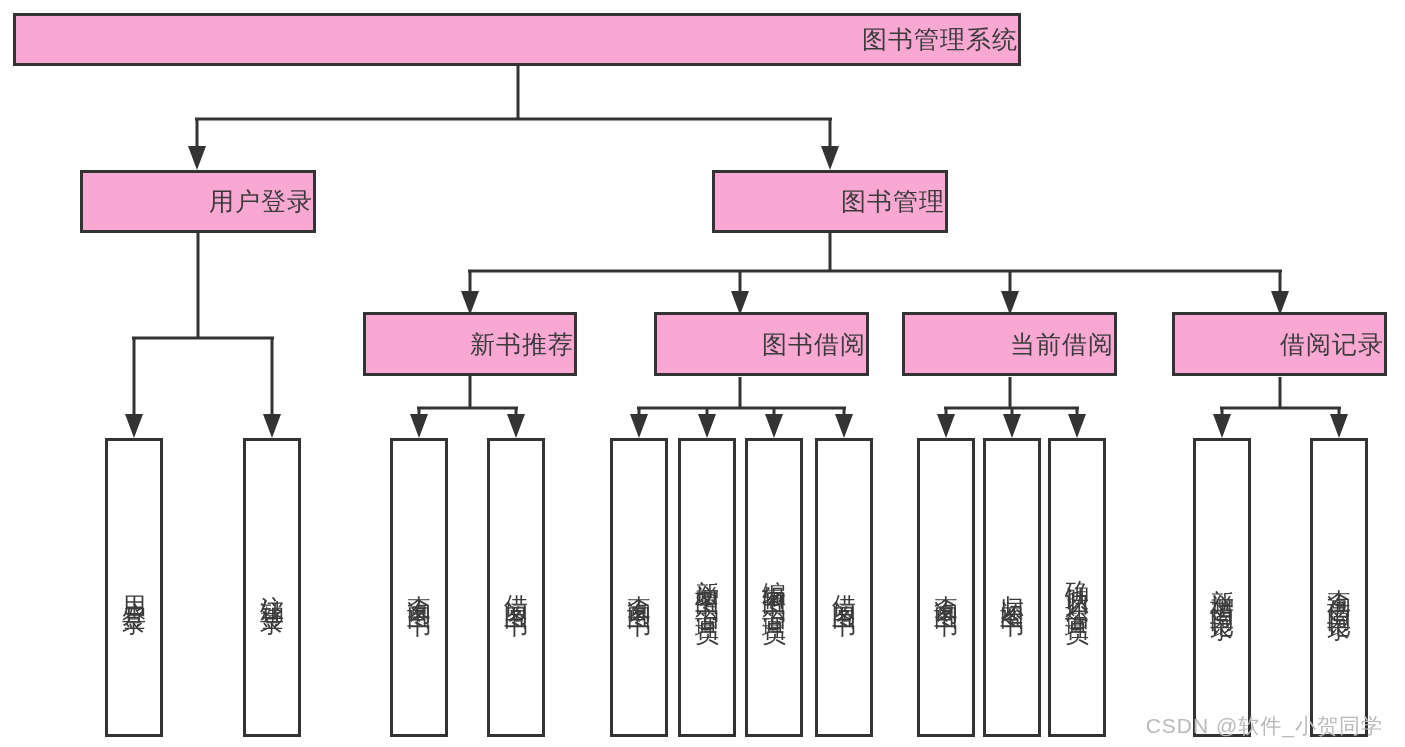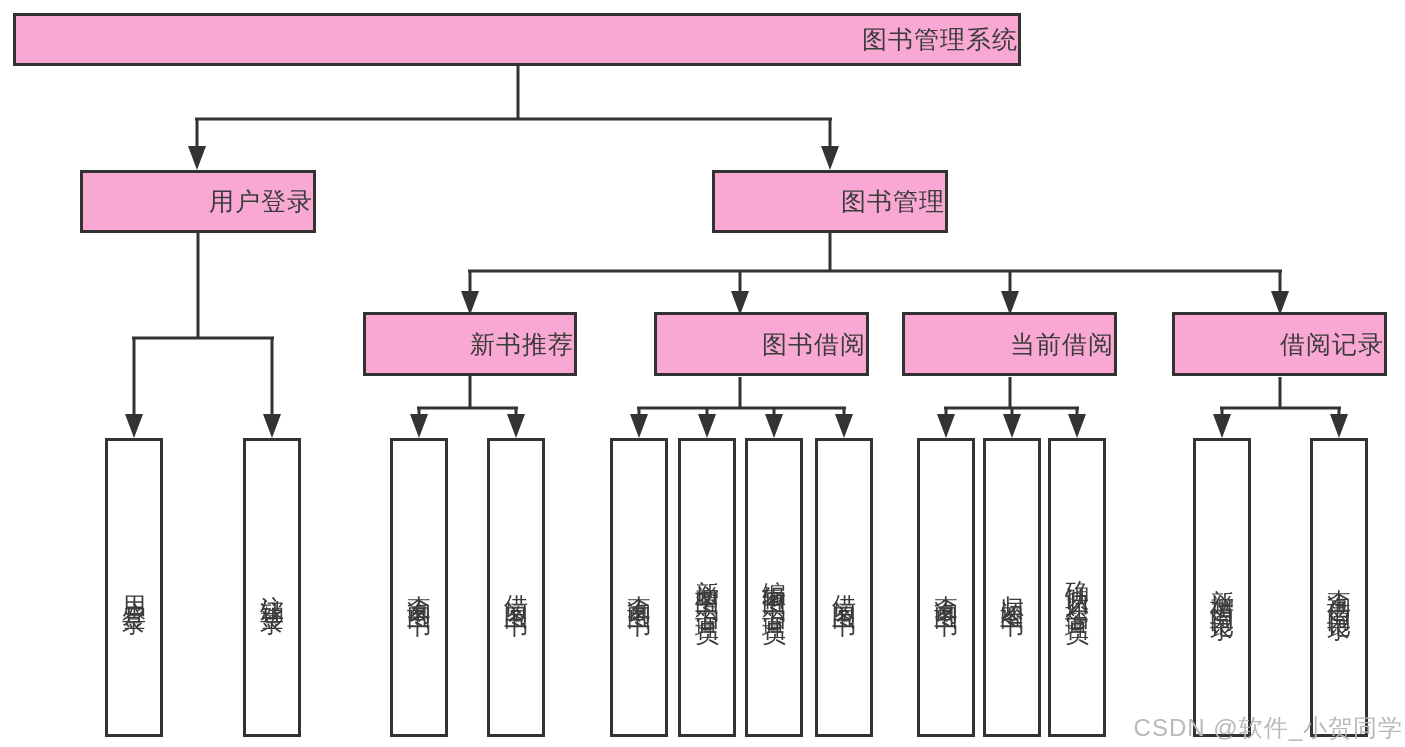--- a/index.html
+++ b/index.html
@@ -38,23 +38,23 @@
   .vbox span {
     writing-mode: vertical-rl;
     text-orientation: mixed;
     font-size: 24px;
     letter-spacing: 6px;
     line-height: 1;
     white-space: nowrap;
   }
   .watermark {
     position: absolute;
-    right: 2px;
+    right: 22px;
     top: 712px;
-    font-size: 24px;
+    font-size: 21px;
     letter-spacing: 1px;
     color: #b9b9b9;
   }
 </style>
 </head>
 <body>
 
 <div class="stage">
 
   <svg class="connectors" width="1405" height="747" viewBox="0 0 1405 747">

